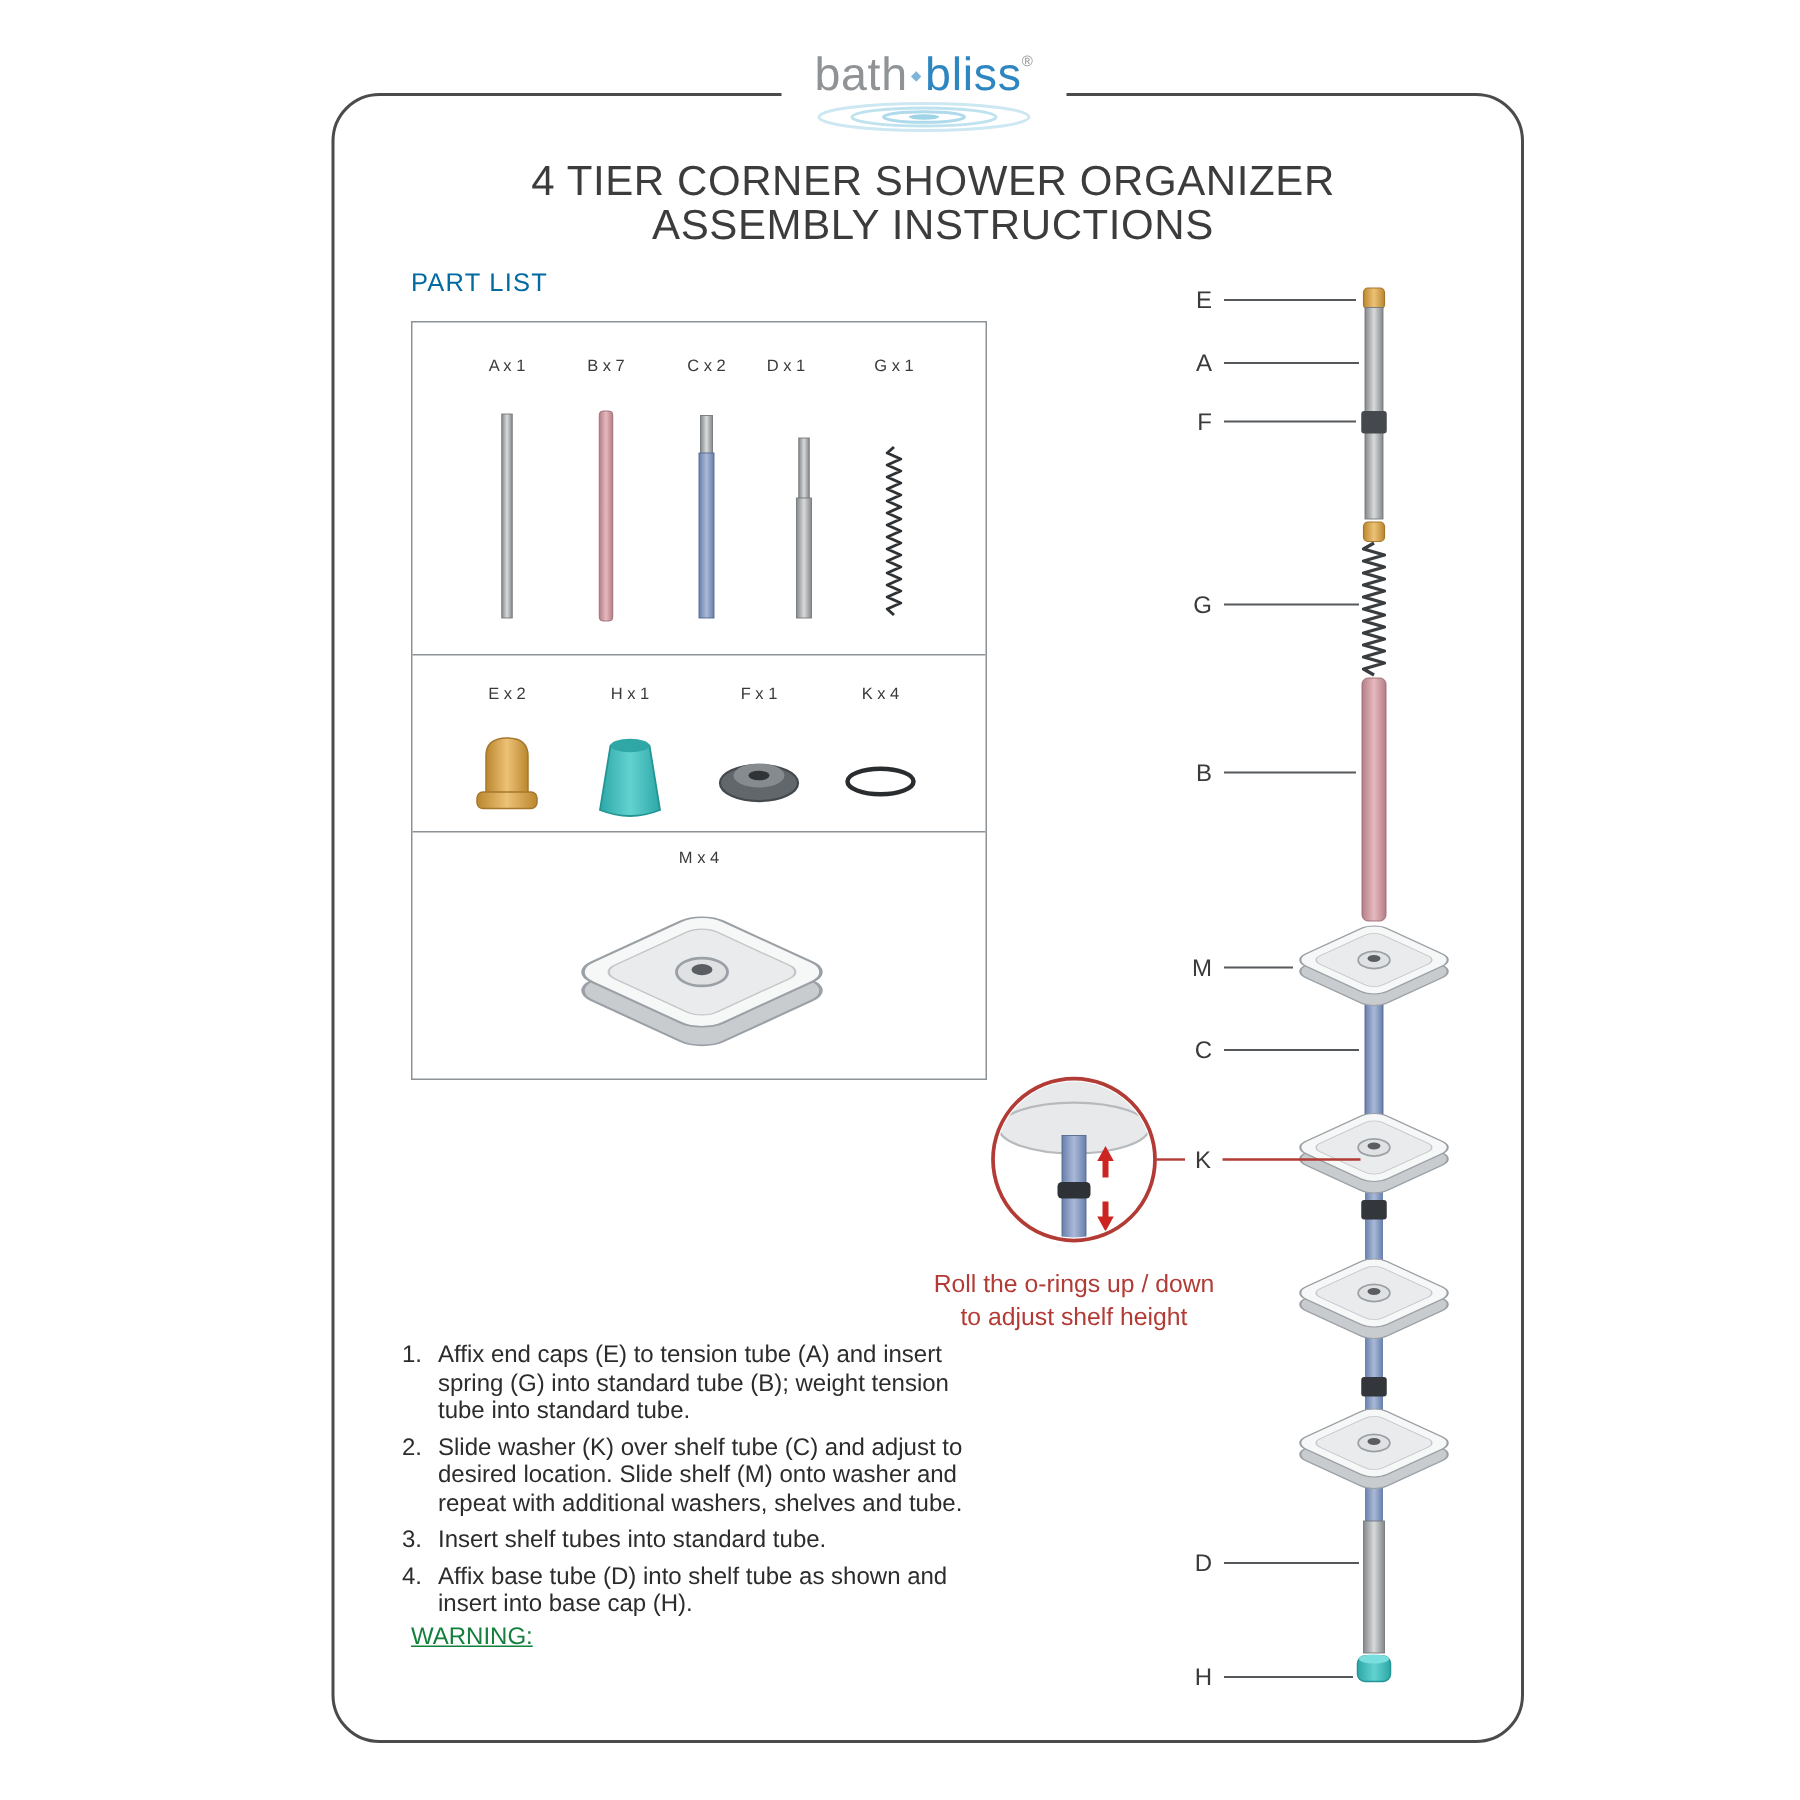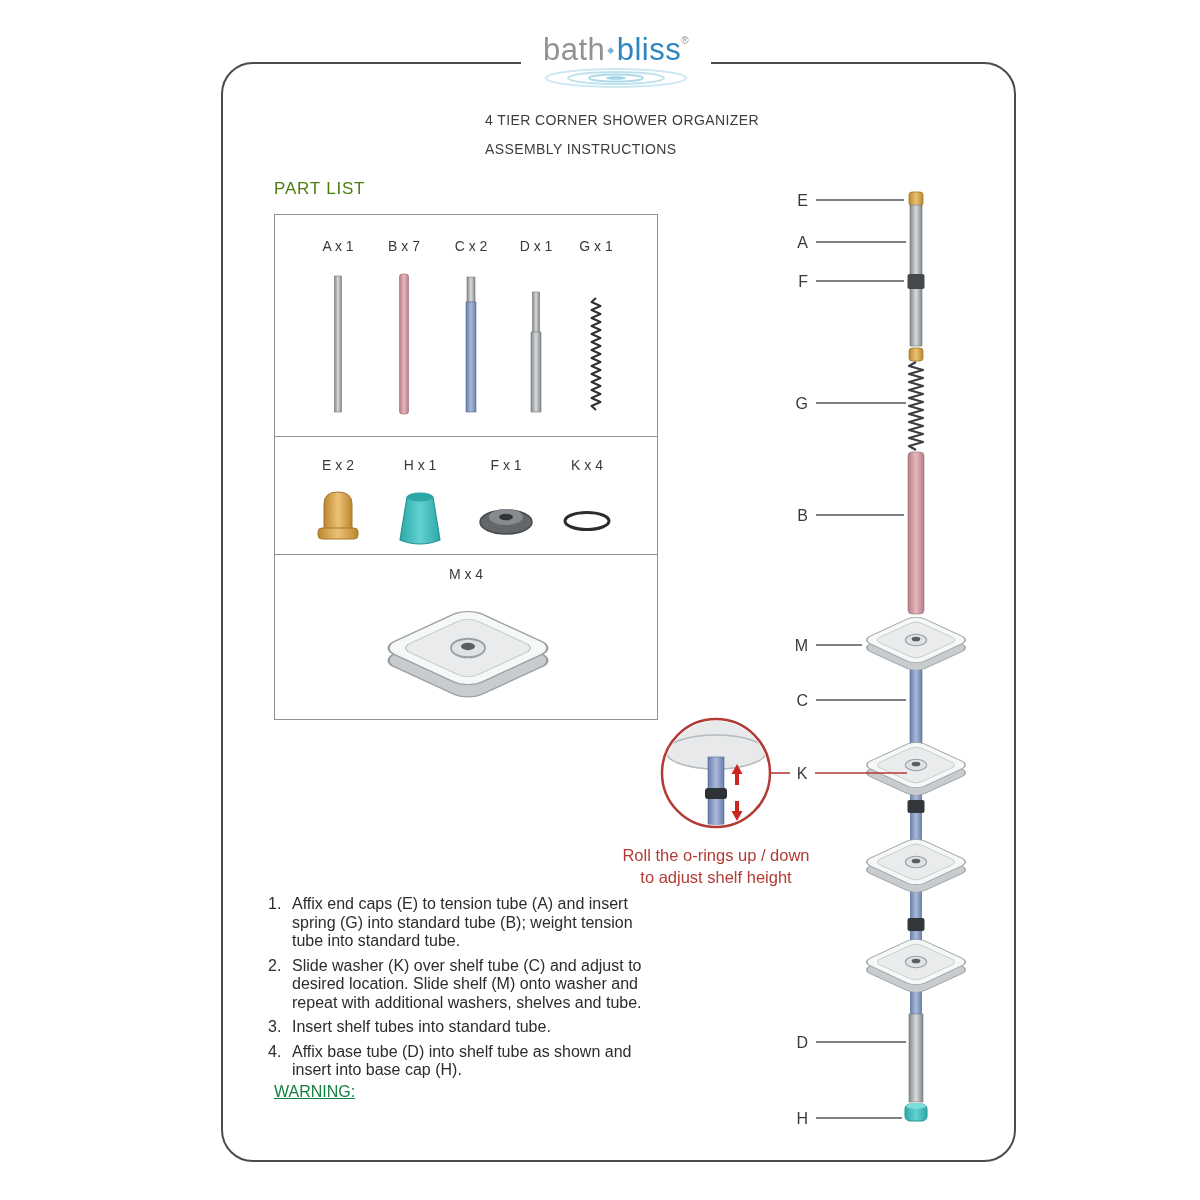--- a/index.html
+++ b/index.html
@@ -11,28 +11,28 @@
   .logo{position:absolute;left:600px;top:32px;transform:translateX(-50%);
         text-align:center;background:#fff;padding:0 20px;z-index:3;}
   .logo-row{white-space:nowrap;font-size:31px;letter-spacing:.5px;}
   .logo-bath{color:#8f9396;}
   .logo-diamond{font-size:9px;color:#7fb3d8;vertical-align:7px;margin:0 2px;}
   .logo-bliss{color:#2e86c1;}
   .logo-tm{font-size:10px;color:#8f9396;vertical-align:16px;}
   .ripple{display:block;margin:0 auto;margin-top:-2px;}
   
   .title{position:absolute;left:606px;top:106px;transform:translateX(-50%);
-         text-align:left;font-size:14px;color:#3c3c3c;letter-spacing:.4px;
+         text-align:center;font-size:28px;color:#3c3c3c;letter-spacing:.4px;
          line-height:29px;white-space:nowrap;z-index:2;}
   
-  .pl-head{position:absolute;left:258px;top:179px;font-size:17px;color:#4d7c0f;letter-spacing:.8px;}
+  .pl-head{position:absolute;left:258px;top:179px;font-size:17px;color:#0369a1;letter-spacing:.8px;}
   .pbox{position:absolute;left:258px;top:214px;width:382px;height:504px;
         border:1.5px solid #8d9296;}
   .pdiv{position:absolute;left:0;right:0;border-top:1.5px solid #8d9296;}
-  .plabel{position:absolute;transform:translateX(-50%);font-size:14px;
+  .plabel{position:absolute;transform:translateX(-50%);font-size:11px;
           color:#3a3a3a;white-space:nowrap;z-index:2;}
   
   .gfx{position:absolute;left:0;top:0;width:1200px;height:1200px;z-index:1;}
   .gfx text{font-family:"Liberation Sans",sans-serif;}
   .alabel{font-size:16px;fill:#3a3a3a;}
   .rednote{font-size:16.5px;fill:#b23b35;}
   .lline{stroke:#55595c;stroke-width:1.3;}
   .redline{stroke:#b23b35;stroke-width:1.6;}
   
   .inst{position:absolute;left:252px;top:895px;width:402px;z-index:2;}
@@ -69,21 +69,21 @@
 
   <div class="pl-head">PART LIST</div>
   <div class="pbox">
     <div class="pdiv" style="top:221px"></div>
     <div class="pdiv" style="top:339px"></div>
   </div>
 
   <span class="plabel" style="left:322px;top:238px">A x 1</span>
   <span class="plabel" style="left:388px;top:238px">B x 7</span>
   <span class="plabel" style="left:455px;top:238px">C x 2</span>
-  <span class="plabel" style="left:520px;top:238px">D x 1</span>
+  <span class="plabel" style="left:508px;top:238px">D x 1</span>
   <span class="plabel" style="left:580px;top:238px">G x 1</span>
 
   <span class="plabel" style="left:322px;top:457px">E x 2</span>
   <span class="plabel" style="left:404px;top:457px">H x 1</span>
   <span class="plabel" style="left:490px;top:457px">F x 1</span>
   <span class="plabel" style="left:571px;top:457px">K x 4</span>
 
   <span class="plabel" style="left:450px;top:566px">M x 4</span>
 
   <svg class="gfx" width="1200" height="1200" viewBox="0 0 1200 1200">

